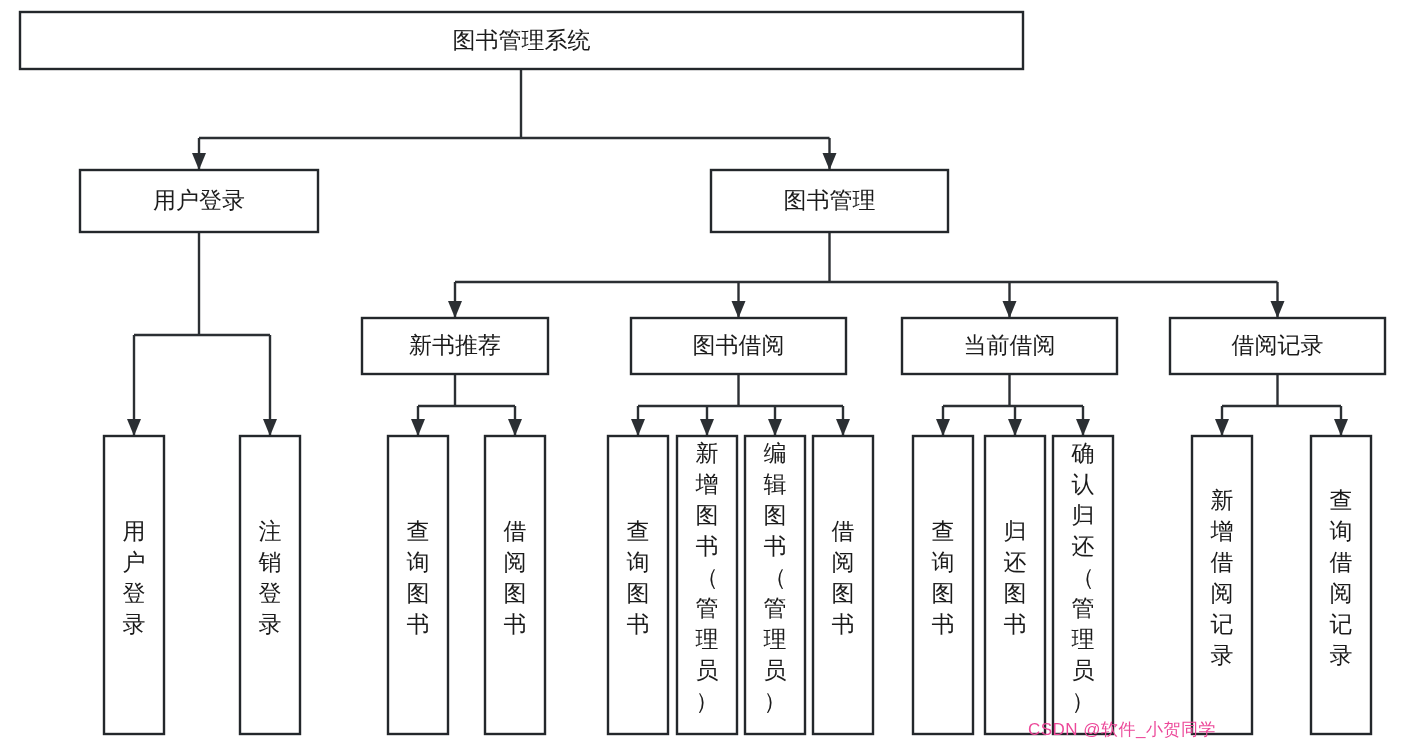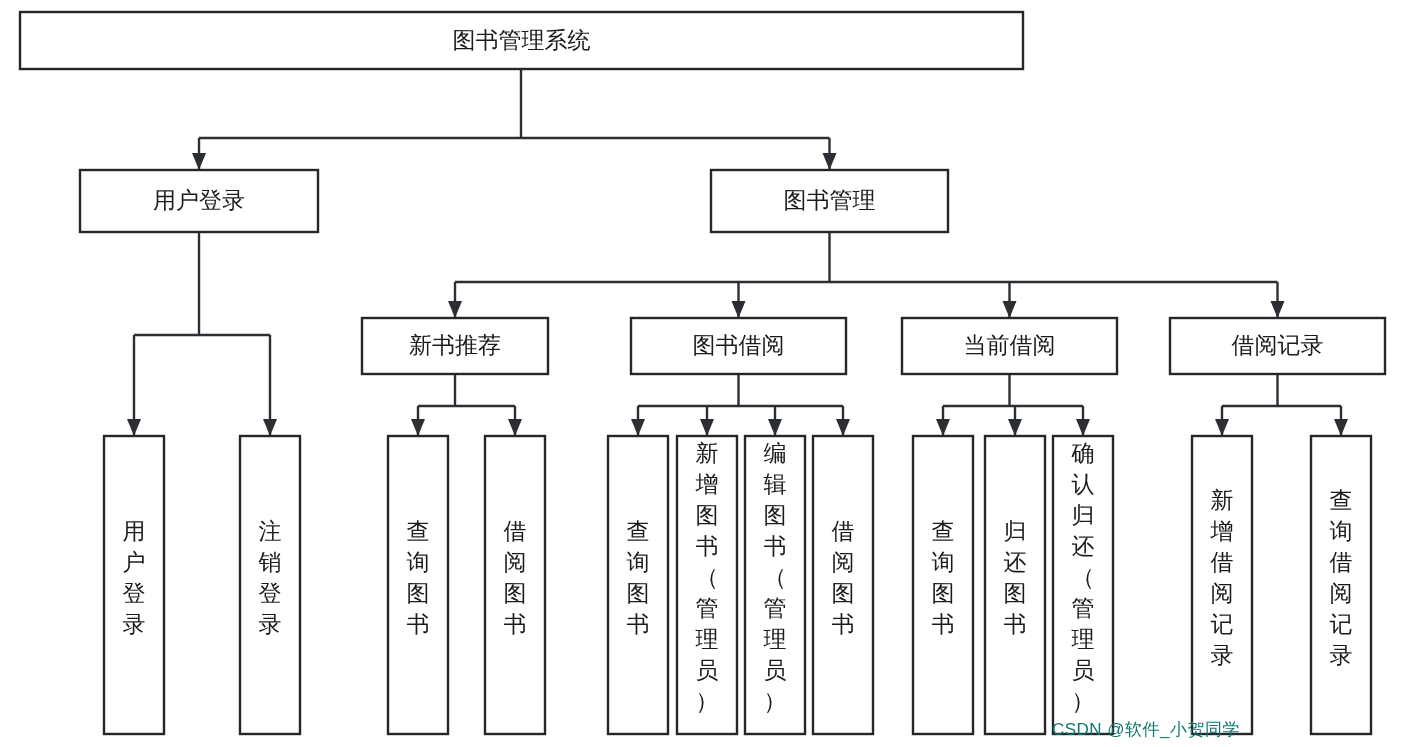--- a/index.html
+++ b/index.html
@@ -12,21 +12,20 @@
     width: 1405px;
     height: 747px;
     font-family: "Liberation Sans", "DejaVu Sans", sans-serif;
     overflow: hidden;
     position: relative;
   }
   #diagram-root {
     position: relative;
     width: 1224px;
     height: 747px;
-    padding-left: 24px;
   }
   svg.diagram-canvas {
     position: absolute;
     left: 0;
     top: 0;
     width: 1405px;
     height: 747px;
   }
   .node-box {
     fill: #ffffff;
@@ -55,21 +54,21 @@
     fill: #1b1b1b;
     font-size: 23px;
     text-anchor: middle;
   }
   .watermark {
     position: absolute;
     right: 8px;
     bottom: 6px;
     font-family: "Liberation Sans", "DejaVu Sans", sans-serif;
     font-size: 17px;
-    color: #0f766e;
+    color: #ec4899;
     letter-spacing: 0.5px;
     white-space: nowrap;
     user-select: none;
   }
 </style>
 </head>
 <body>
 
 <div id="diagram-root">
   <svg class="diagram-canvas" viewBox="0 0 1405 747" xmlns="http://www.w3.org/2000/svg">

